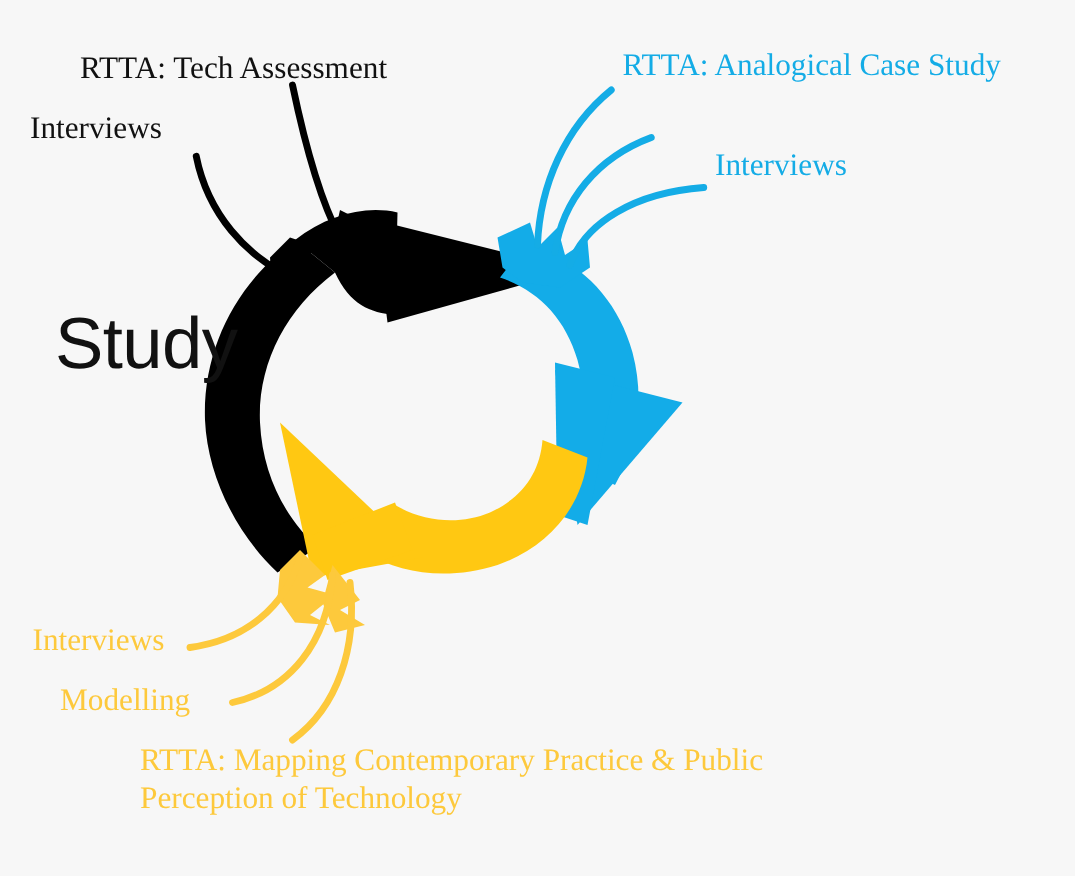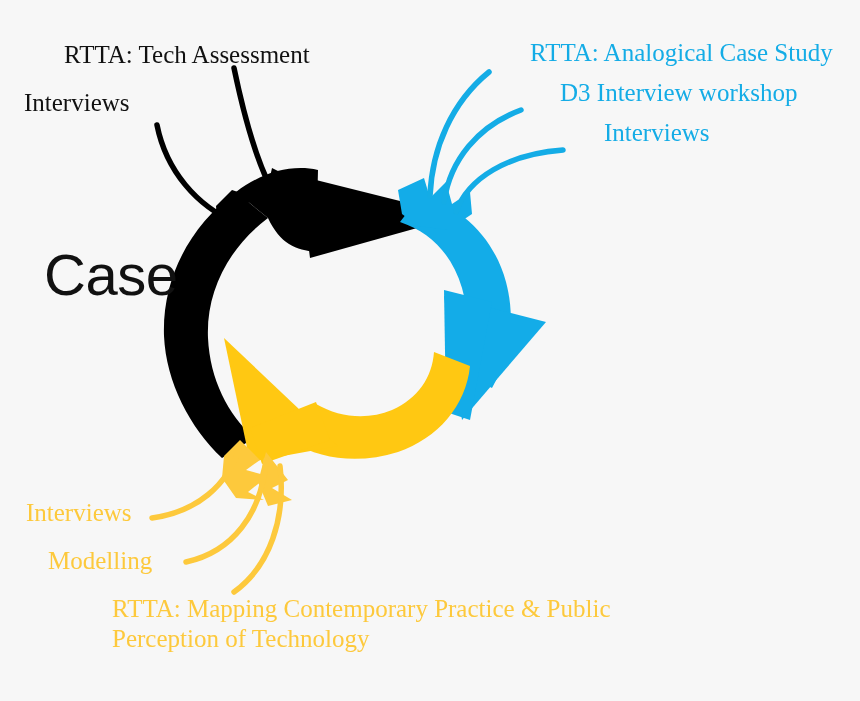--- a/index.html
+++ b/index.html
@@ -59,21 +59,20 @@
     white-space: nowrap;
     line-height: 1.18;
   }
   .annot-black {
     color: #111111;
     font-size: 25px;
   }
   .annot-blue {
     color: #14ace6;
     font-size: 25px;
-    margin-left: 32px;
   }
   .annot-yellow {
     color: #fdc93c;
     font-size: 25px;
   }
   #annot-build-1 { left: 64px;  top: 40px; }
   #annot-build-2 { left: 24px;  top: 88px; }
   #annot-design-1 { left: 498px; top: 38px; }
   #annot-design-2 { left: 528px; top: 78px; }
   #annot-design-3 { left: 572px; top: 118px; }
@@ -164,26 +163,25 @@
       <path d="M 563 150 C 508 154, 468 178, 456 212"></path>
     </g>
 
     <g fill="none" stroke="#fdc93c" stroke-width="5.5" stroke-linecap="round">
       <path d="M 152 518 C 196 512, 228 486, 240 446"></path>
       <path d="M 186 562 C 232 552, 262 514, 266 460"></path>
       <path d="M 234 592 C 270 566, 286 518, 280 466"></path>
     </g>
   </svg>
 
-  <div class="phase-label" id="label-build">Case</div>
+  <div class="phase-label" id="label-build">Study</div>
 
   <div class="annot annot-black" id="annot-build-1">RTTA: Tech Assessment</div>
   <div class="annot annot-black" id="annot-build-2">Interviews</div>
 
   <div class="annot annot-blue" id="annot-design-1">RTTA: Analogical Case Study</div>
-  <div class="annot annot-blue" id="annot-design-2">D3 Interview workshop</div>
   <div class="annot annot-blue" id="annot-design-3">Interviews</div>
 
   <div class="annot annot-yellow" id="annot-test-1">Interviews</div>
   <div class="annot annot-yellow" id="annot-test-2">Modelling</div>
   <div class="annot annot-yellow" id="annot-test-3">RTTA: Mapping Contemporary Practice &amp; Public Perception of Technology</div>
 
 </div>
 
 </body></html>

